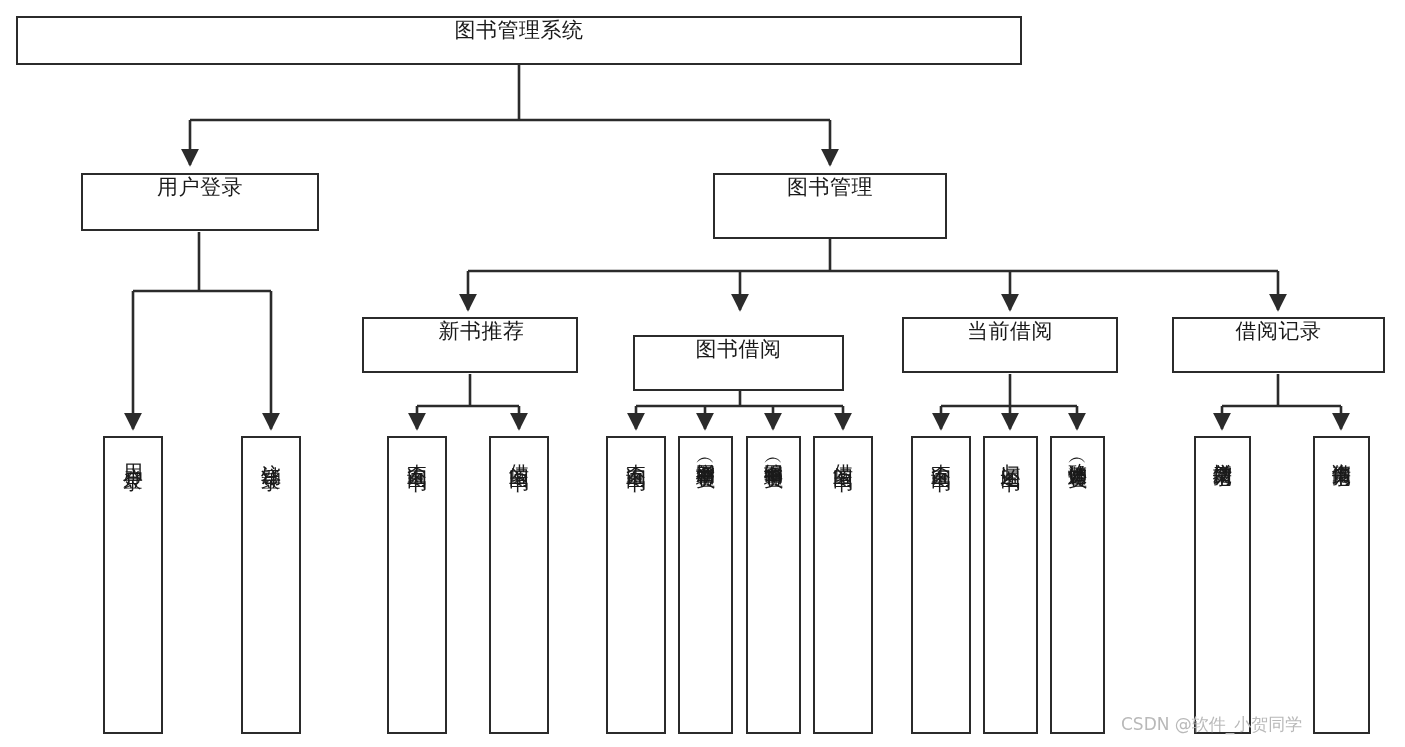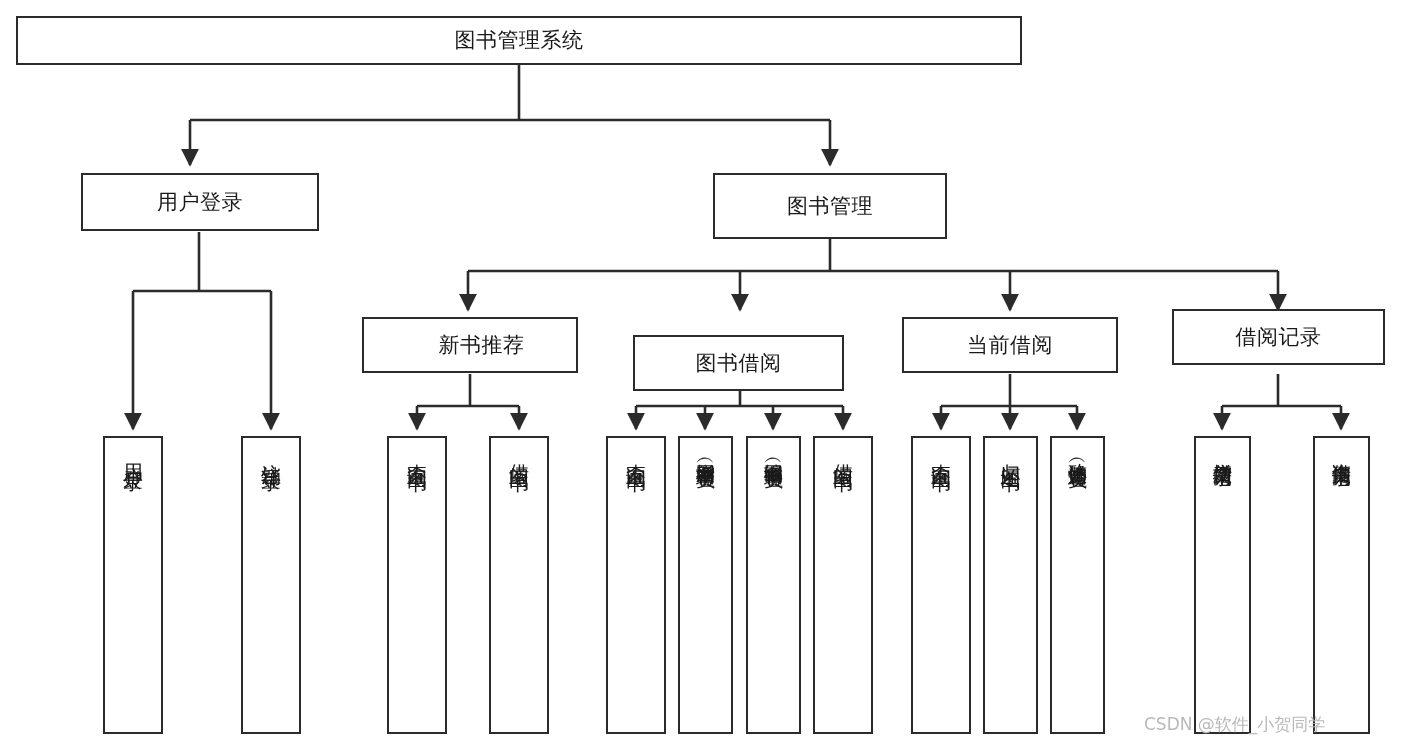--- a/index.html
+++ b/index.html
@@ -25,21 +25,21 @@
     width: 1405px;
     height: 747px;
     pointer-events: none;
   }
   .node {
     position: absolute;
     box-sizing: border-box;
     border: 2.5px solid #2b2b2b;
     background: #ffffff;
     display: flex;
-    align-items: center;
+    align-items: flex-start;
     justify-content: center;
     color: #1a1a1a;
     z-index: 2;
   }
   .node .label {
     display: block;
     text-align: center;
     line-height: 1.18;
     white-space: nowrap;
   }
@@ -146,21 +146,21 @@
 
   <div class="node horiz" style="left:362px; top:317px; width:216px; height:56px;padding-left:23px;">
     <span class="label">新书推荐</span>
   </div>
   <div class="node horiz" style="left:633px; top:335px; width:211px; height:56px;">
     <span class="label">图书借阅</span>
   </div>
   <div class="node horiz" style="left:902px; top:317px; width:216px; height:56px;">
     <span class="label">当前借阅</span>
   </div>
-  <div class="node horiz" style="left:1172px; top:309px; width:213px; height:56px;">
+  <div class="node horiz" style="left:1172px; top:317px; width:213px; height:56px;">
     <span class="label">借阅记录</span>
   </div>
 
   <div class="node vert" style="left:103px; top:436px; width:60px; height:298px;">
     <span class="label">用户登录</span>
   </div>
   <div class="node vert" style="left:241px; top:436px; width:60px; height:298px;">
     <span class="label">注销登录</span>
   </div>
 
@@ -194,15 +194,15 @@
     <span class="label">确认归还（管理员）</span>
   </div>
 
   <div class="node vert small" style="left:1194px; top:436px; width:57px; height:298px;">
     <span class="label">新增借阅记录</span>
   </div>
   <div class="node vert small" style="left:1313px; top:436px; width:57px; height:298px;">
     <span class="label">查询借阅记录</span>
   </div>
 
-  <div class="watermark" style="left:1144px; top:713px;">CSDN @软件_小贺同学</div>
+  <div class="watermark" style="left:1121px; top:713px;">CSDN @软件_小贺同学</div>
 
 </div>
 
 </body></html>

